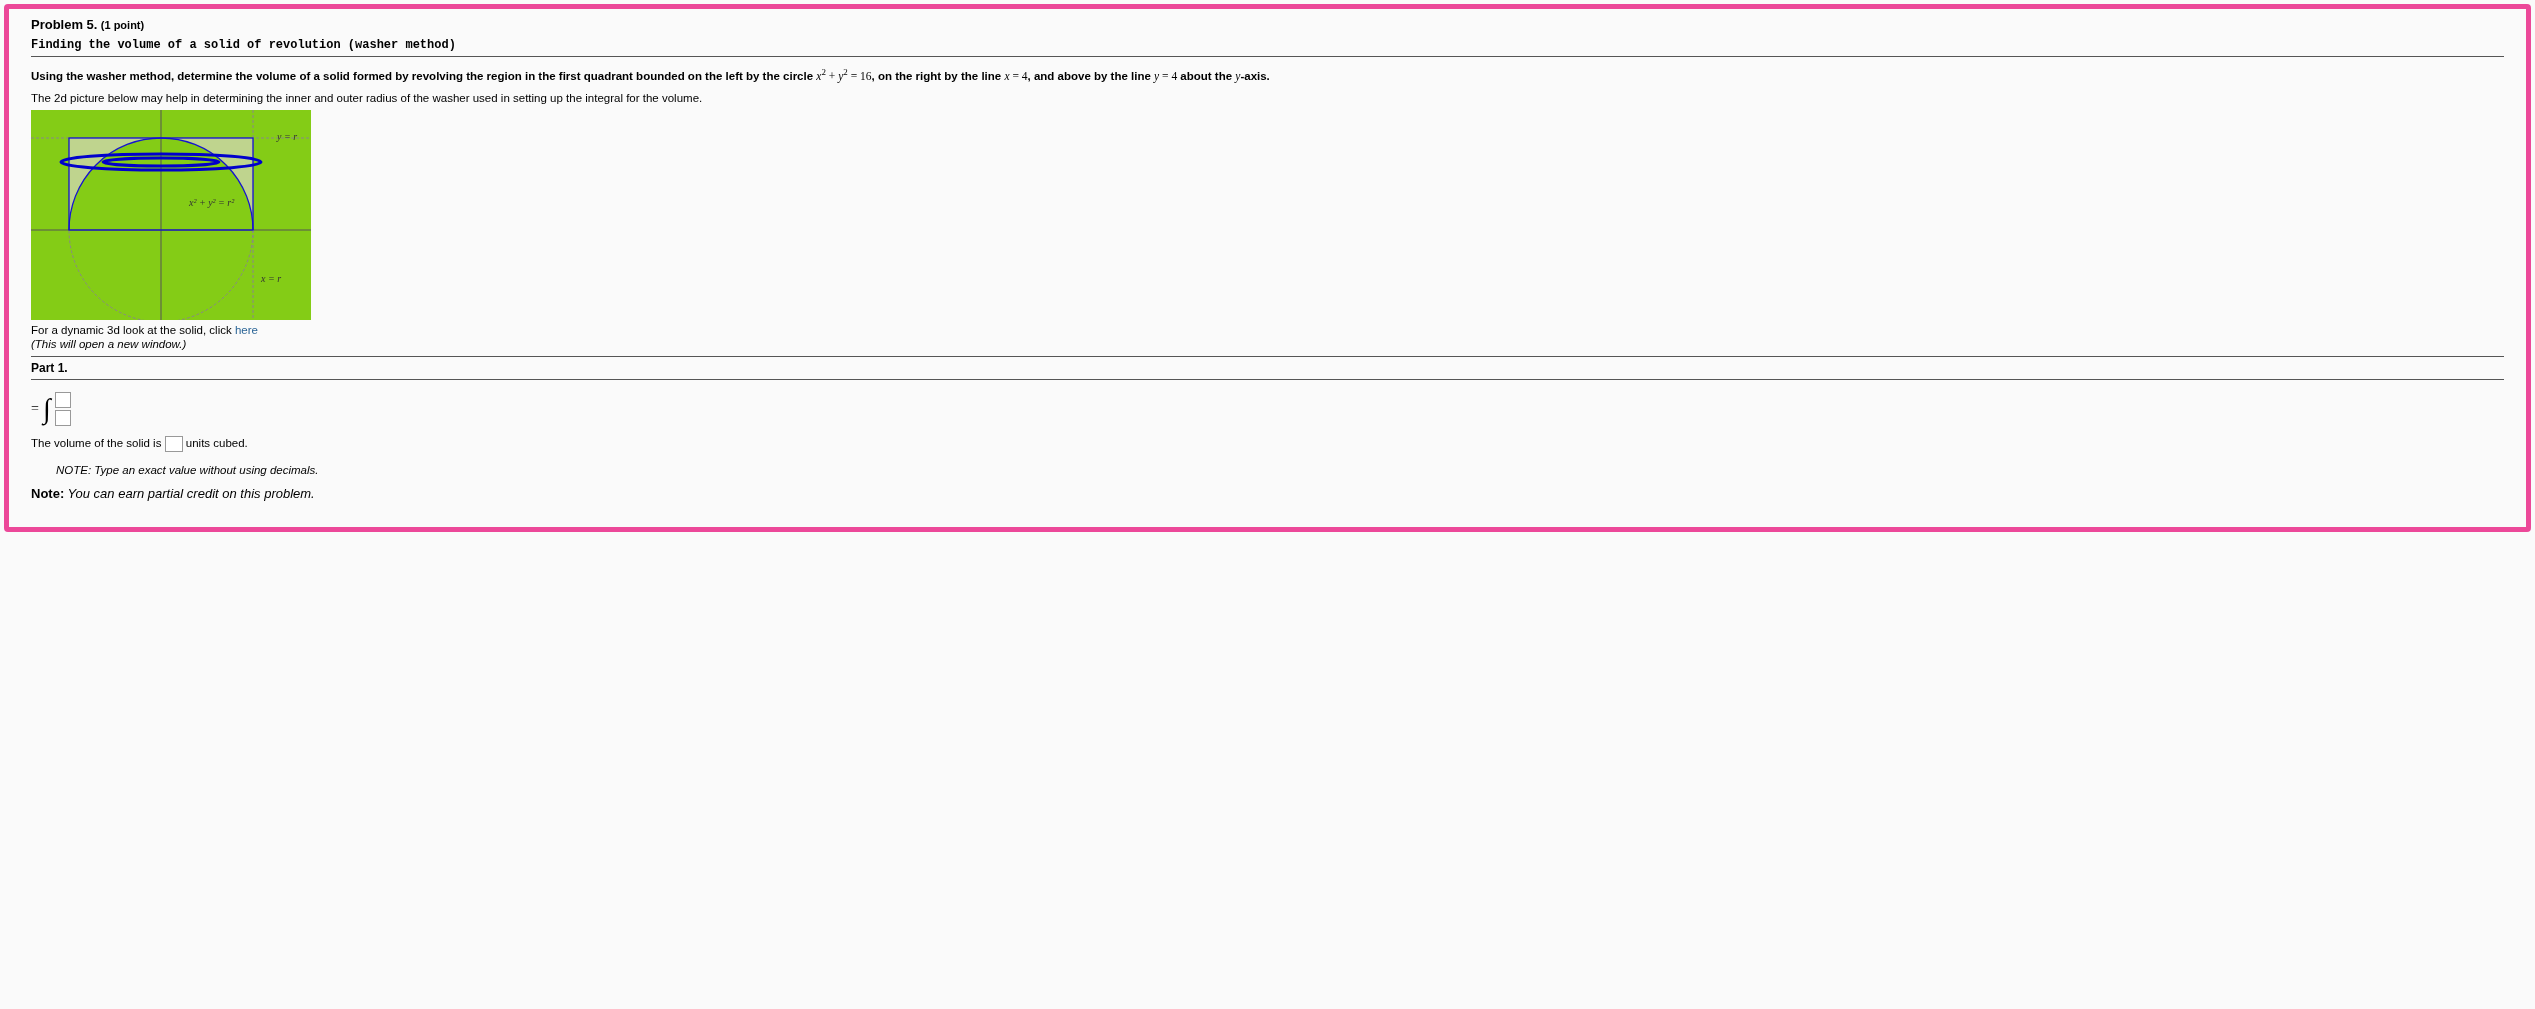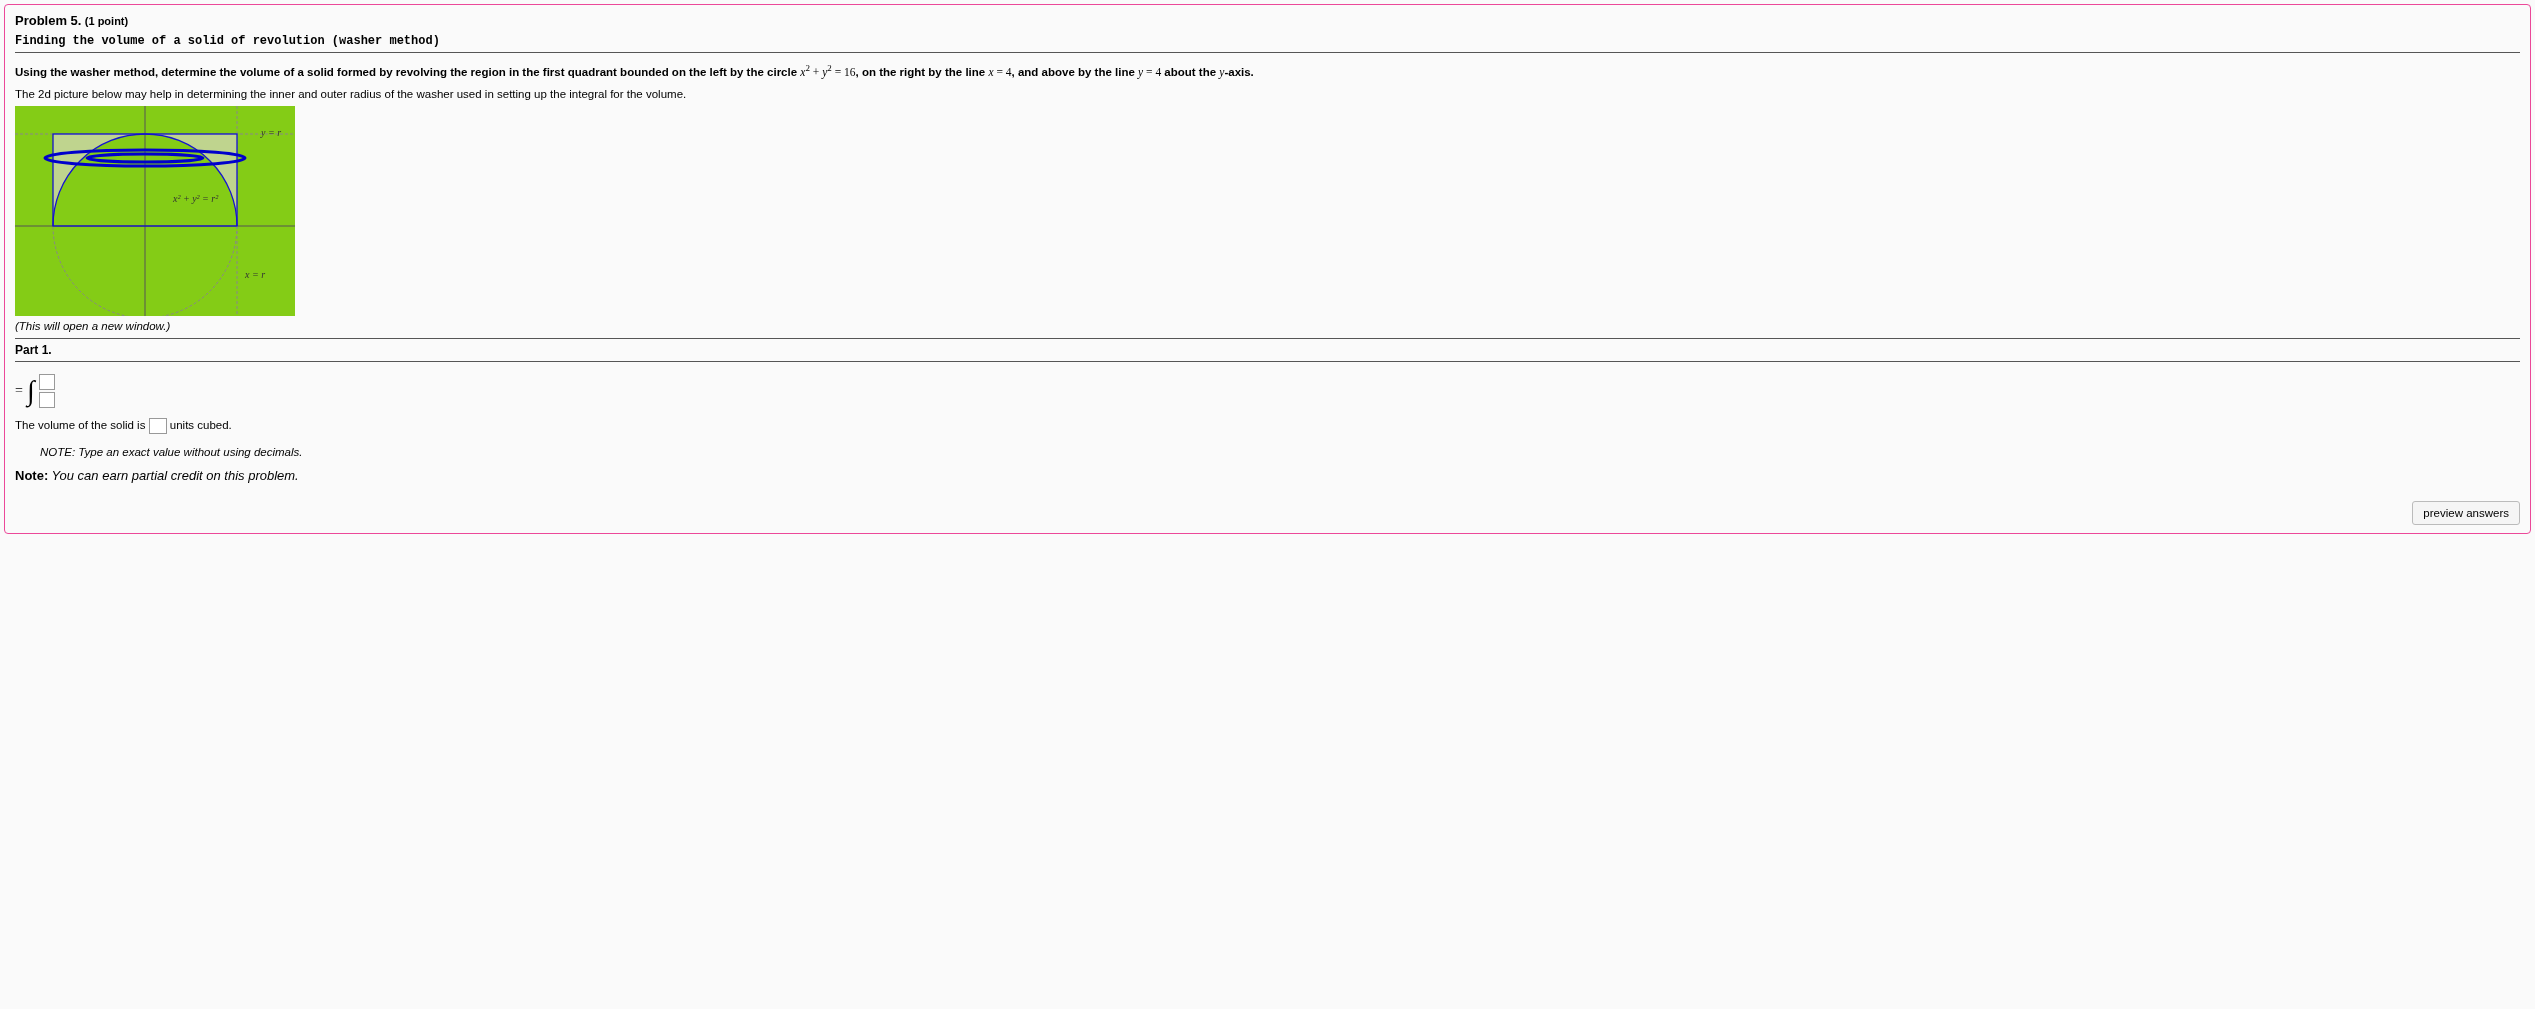--- a/index.html
+++ b/index.html
@@ -5,23 +5,23 @@
     * { box-sizing: border-box; }
     body {
       margin: 0;
       padding: 4px;
       font-family: Arial, Helvetica, sans-serif;
       font-size: 12px;
       background: #fafafa;
       color: #000;
     }
     .container {
-      border: 1px solid #ec4899;
+      border: 5px solid #ec4899;
       border-radius: 4px;
-      padding: 8px 10px;
+      padding: 8px 22px;
       background: #fafafa;
     }
     .title-row {
       margin-bottom: 6px;
     }
     .ptitle {
       font-weight: bold;
       font-size: 13px;
     }
     .ppoints {
@@ -150,20 +150,23 @@
 
       <ellipse cx="130" cy="52" rx="100" ry="8" fill="none" stroke="#0000cc" stroke-width="3"></ellipse>
       <ellipse cx="130" cy="52" rx="58" ry="4" fill="none" stroke="#0000cc" stroke-width="3"></ellipse>
 
       <text x="246" y="30" class="fig-label">y = r</text>
       <text x="158" y="96" class="fig-label">x² + y² = r²</text>
       <text x="230" y="172" class="fig-label">x = r</text>
     </svg>
   </div>
 
+  <div class="link3d">
+    <span>For a dynamic 3d look at the solid, click </span><a>here</a>
+  </div>
   <div class="note-italic">(This will open a new window.)</div>
 
   <div class="part-hdr">Part 1.</div>
 
 
   <div class="integral-row">
     <span class="eq">=</span>
     <span class="intsym">∫</span>
     <div class="limits">
       <input class="ibox" type="text" style="">
@@ -175,17 +178,14 @@
   <div class="vol-row">
     <span>The volume of the solid is </span><input type="text" style=""><span> units cubed.</span>
   </div>
 
   <div class="note-bold">NOTE: Type an exact value without using decimals.</div>
 
   <div class="note-plain">
     <span class="lbl">Note:</span><span class="txt"> You can earn partial credit on this problem.</span>
   </div>
 
-  <div class="btn-row">
-    <button class="btn">preview answers</button>
-  </div>
 
 </div>
 
 </body></html>

